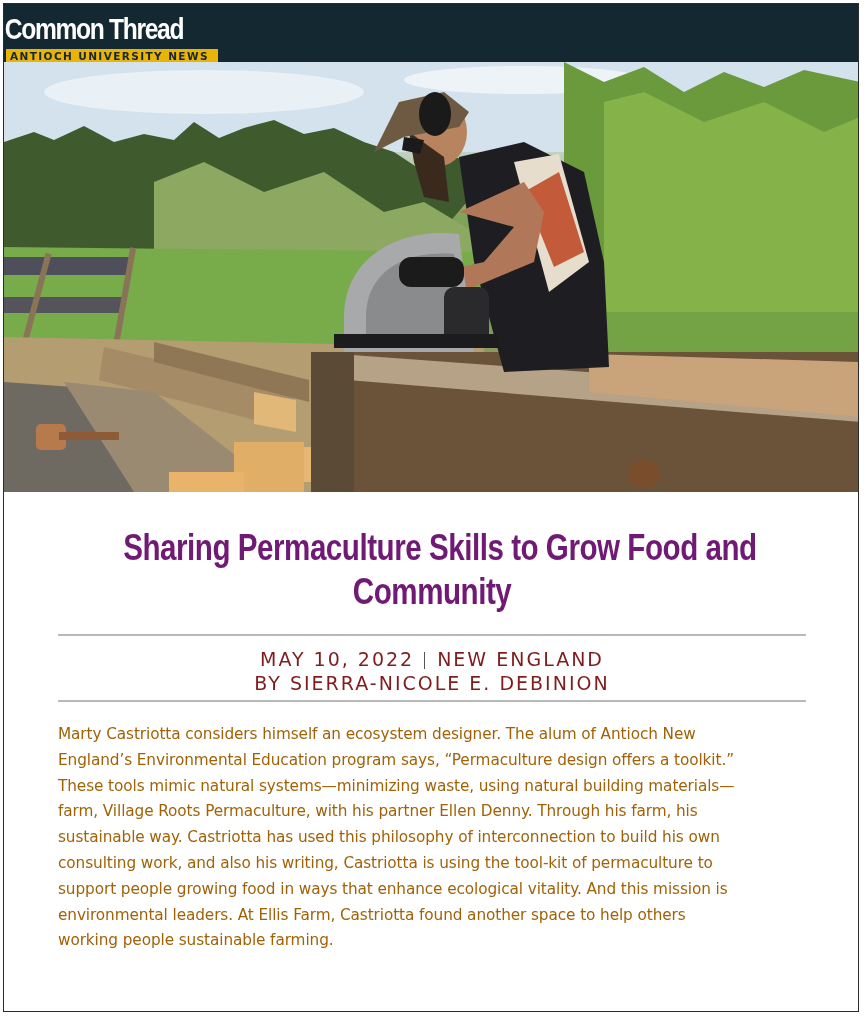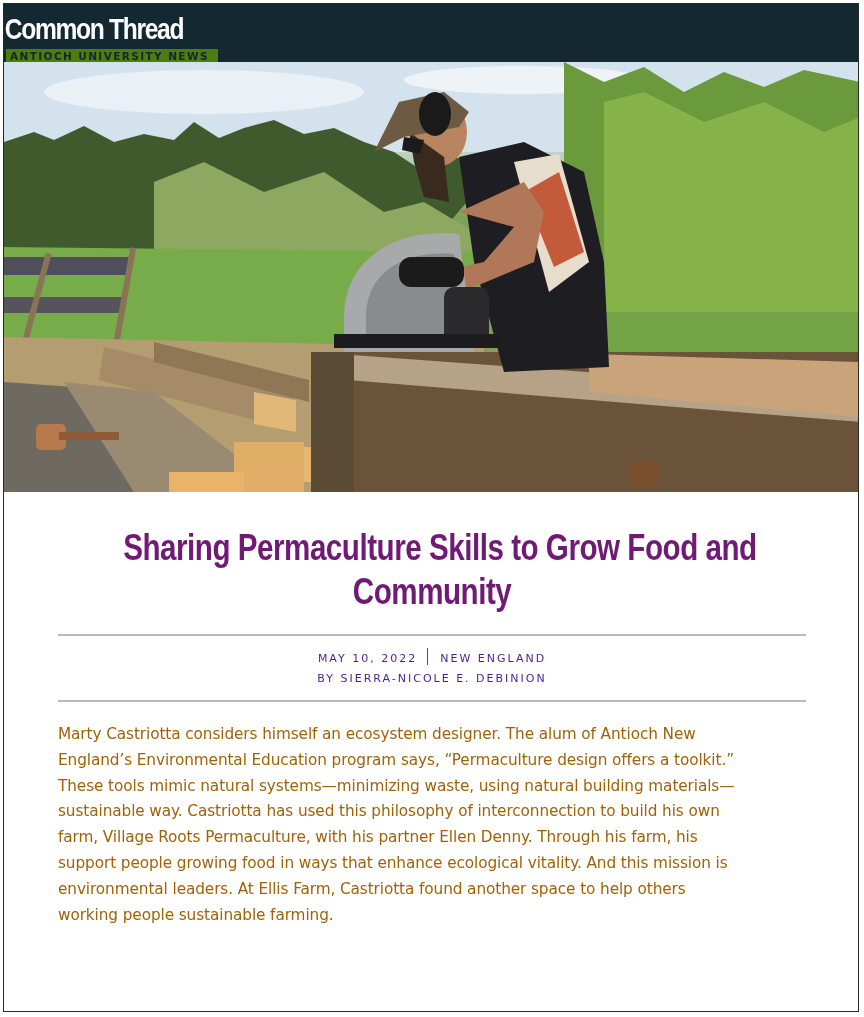--- a/index.html
+++ b/index.html
@@ -19,21 +19,21 @@
     .brand { position: absolute; left: 0; top: 10px; }
     .brand-title {
       display: block; color: #ffffff;
       font-family: "Liberation Sans", sans-serif; font-weight: bold;
       font-size: 30px; line-height: 30px; letter-spacing: -1.6px;
       transform: scaleX(0.82); transform-origin: left center;
       white-space: nowrap; padding-left: 1px;
     }
     .brand-sub {
       position: absolute; left: 2px; top: 35px; width: 212px; height: 15px;
-      background: #4d7c0f; color: #142831;
+      background: #eab308; color: #142831;
       font-family: "DejaVu Sans", sans-serif; font-weight: bold;
       font-size: 10.5px; line-height: 15px; letter-spacing: 1.4px;
       padding-left: 4px; white-space: nowrap;
     }
 
     
     .hero {
       position: absolute; left: 0; top: 58px; width: 856px; height: 430px; overflow: hidden;
       background: linear-gradient(180deg, #c9dcef 0%, #dfe9f2 14%, #7fa35a 36%, #6f9a4a 52%, #7a9f52 62%, #a69472 76%, #7a6347 100%);
     }
@@ -47,22 +47,22 @@
       font-family: "Liberation Sans", sans-serif; font-weight: bold;
       font-size: 37px; line-height: 44px; letter-spacing: -0.6px;
     }
     .headline span { display: inline-block; transform: scaleX(0.80); transform-origin: center; white-space: nowrap; }
 
     .rule { position: absolute; left: 54px; width: 748px; height: 2px; background: #b9b9b9; }
     .rule.top { top: 142px; }
     .rule.bottom { top: 208px; }
 
     .meta {
-      position: absolute; left: 54px; width: 748px; text-align: center; color: #4c1d95;
-      font-family: "DejaVu Sans", sans-serif; font-size: 11px; letter-spacing: 2px;
+      position: absolute; left: 54px; width: 748px; text-align: center; color: #7f1d1d;
+      font-family: "DejaVu Sans", sans-serif; font-size: 19px; letter-spacing: 2px;
     }
     .meta.line1 { top: 156px; }
     .meta.line2 { top: 180px; }
     .meta .sep { display: inline-block; width: 1px; height: 17px; background: #555; vertical-align: -3px; margin: 0 12px 0 10px; }
 
     .body-text {
       position: absolute; left: 54px; top: 230px; width: 752px;
       color: #a16207; font-family: "DejaVu Sans", sans-serif;
       font-size: 15.3px; line-height: 25.8px; letter-spacing: -0.1px;
     }
@@ -149,20 +149,21 @@
     </div>
     <div class="meta line2">
       <span>BY SIERRA-NICOLE E. DEBINION</span>
     </div>
     <div class="rule bottom"></div>
 
     <p class="body-text">
       <span class="ln">Marty Castriotta considers himself an ecosystem designer. The alum of Antioch New</span>
       <span class="ln">England’s Environmental Education program says, “Permaculture design offers a toolkit.”</span>
       <span class="ln">These tools mimic natural systems—minimizing waste, using natural building materials—</span>
+      <span class="ln">farm, Village Roots Permaculture, with his partner Ellen Denny. Through his farm, his</span>
       <span class="ln">sustainable way. Castriotta has used this philosophy of interconnection to build his own</span>
-      <span class="ln">farm, Village Roots Permaculture, with his partner Ellen Denny. Through his farm, his</span>
+      <span class="ln">consulting work, and also his writing, Castriotta is using the tool-kit of permaculture to</span>
       <span class="ln">support people growing food in ways that enhance ecological vitality. And this mission is</span>
       <span class="ln">environmental leaders. At Ellis Farm, Castriotta found another space to help others</span>
       <span class="ln">working people sustainable farming.</span>
     </p>
   </main>
 </div>
 
 </body></html>

